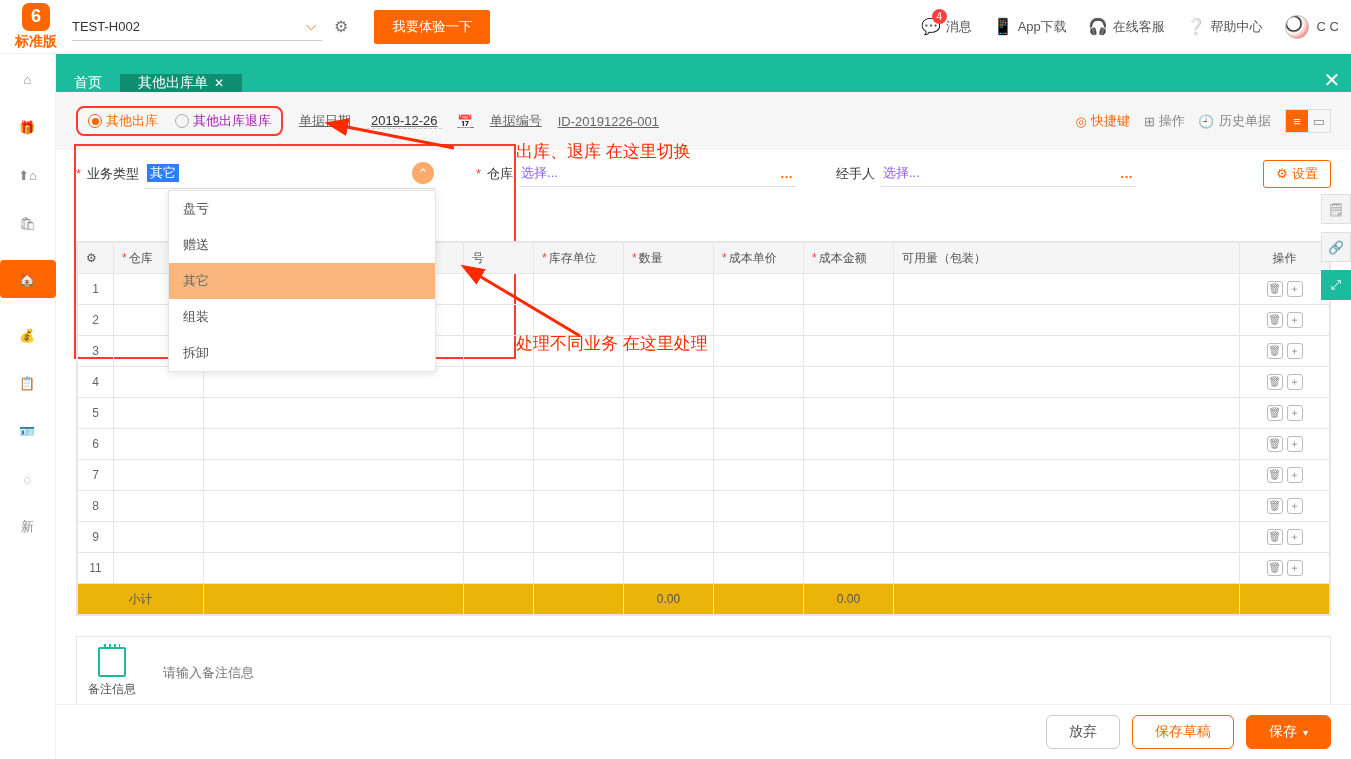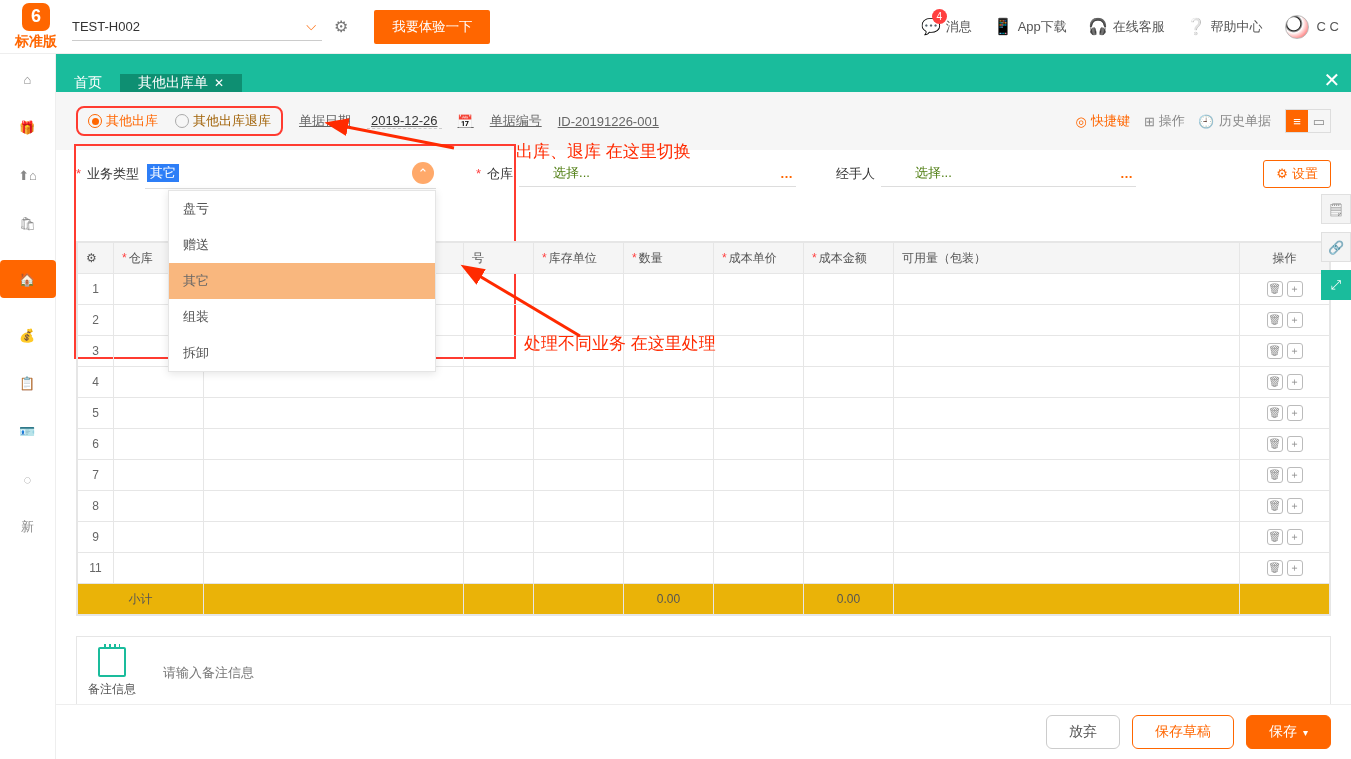--- a/index.html
+++ b/index.html
@@ -37,21 +37,21 @@
 .tab .x { font-size: 12px; cursor: pointer; }
 .tabs-close { margin-left: auto; width: 38px; display:flex; align-items:center; justify-content:center; color:#fff; background:#1abc9c; font-size: 20px;}
 
 
 .toolbar { display:flex; align-items:center; padding: 14px 20px; gap: 16px; background: #f6f6f6;}
 .mode-group { border: 2px solid #ff3b30; padding: 4px 10px; border-radius: 8px; display: flex; gap: 17px; align-items: center; }
 .radio { display:flex; align-items:center; gap:4px; font-size: 13px;}
 .radio .dot { width:14px; height:14px; border-radius:50%; border:1px solid #ff6600; display:inline-flex; align-items:center; justify-content:center;}
 .radio.on .dot::after{content:''; width:7px;height:7px;border-radius:50%; background:#ff6600;}
 .radio.on { color:#ff6600;}
-.radio.off { color:#a16207;justify-content:flex-end;}
+.radio.off { color:#a21caf;justify-content:flex-end;}
 .radio.off .dot{ border-color:#aaa;}
 .lbl-pair{display:flex; align-items:center; gap:16px; color:#666; font-size:13px;text-decoration:underline;}
 .lbl-pair .v{ color:#333; border-bottom:1px dashed #ccc; padding:0 4px;}
 .cal-ic{ color:#ff6600; }
 .toolbar-right{ margin-left:auto; display:flex; gap:14px; align-items:center; color:#888; font-size:13px;}
 .toolbar-right .link{ display:flex; gap:4px; align-items:center;}
 .toolbar-right .link.orange{ color:#ff6600;}
 .view-toggle { display:flex; border:1px solid #ddd;}
 .view-toggle span{ width:22px; height:22px; display:flex; align-items:center; justify-content:center; color:#888;}
 .view-toggle span.on{ background:#ff6600; color:#fff;}
@@ -60,21 +60,21 @@
 .ann { position:absolute; color:#ff2a00; font-size:17px; font-weight:500; pointer-events:none; z-index:30;}
 .arrow-svg { position:absolute; pointer-events:none; z-index:29; }
 
 
 .form-row{ display:flex; padding: 8px 20px 0 20px; gap:40px; position:relative; align-items:center;}
 .field { display:flex; align-items:center; gap:6px; font-size:13px; min-width: 300px;}
 .req{ color:#ff4040; }
 .field .input-like{ flex:1; border-bottom:1px solid #ddd; padding: 4px 2px; color:#333; display:flex; align-items:center; justify-content:space-between;}
 .sel-val{ background:#2d7ef7; color:#fff; padding:0 3px;}
 .chev-up{ width:22px; height:22px; background:#ffa96a; color:#fff; border-radius:50%; display:flex; align-items:center; justify-content:center;}
-.placeholder{ color:#4d7c0f;margin-left:32px;}
+.placeholder{ color:#8b5cf6;}
 .dots{ color:#ff6600; font-weight:bold; letter-spacing:1px;}
 .settings-btn{ margin-left:auto; border:1px solid #ff6600; color:#ff6600; padding:4px 12px; border-radius:3px; display:flex; gap:4px; align-items:center;}
 
 
 .red-box{ position:absolute; border:2px solid #ff3b30; }
 #red-box-main{ top:-6px; left:18px; width:442px; height:215px;}
 
 
 .dropdown{ position:absolute; top:32px; left: 92px; width:268px; background:#fff; border:1px solid #e5e5e5; box-shadow:0 2px 8px rgba(0,0,0,.1); z-index:20;}
 .dropdown .opt{ padding:9px 14px; color:#555; font-size:13px; }
@@ -269,21 +269,21 @@
     </div>
 
     <svg class="arrow-svg" style="top:214px; left:414px;" width="120" height="70">
       <defs>
           <marker id="ah2" markerWidth="10" markerHeight="10" refX="2" refY="3" orient="auto">
             <path d="M0,0 L0,6 L8,3 z" fill="#ff2a00"></path>
           </marker>
         </defs>
       <line x1="110" y1="68" x2="6" y2="6" stroke="#ff2a00" stroke-width="3" marker-end="url(#ah2)"></line>
     </svg>
-    <div class="ann" style="top:278px; left:460px;margin-left:8px;">处理不同业务 在这里处理</div>
+    <div class="ann" style="top:278px; left:460px;">处理不同业务 在这里处理</div>
 
     <div class="tbl-wrap">
       <table class="tbl">
         <colgroup>
           <col style="width:36px">
             <col style="width:90px">
             <col style="width:260px">
             <col style="width:70px">
           <col style="width:90px">
             <col style="width:90px">

